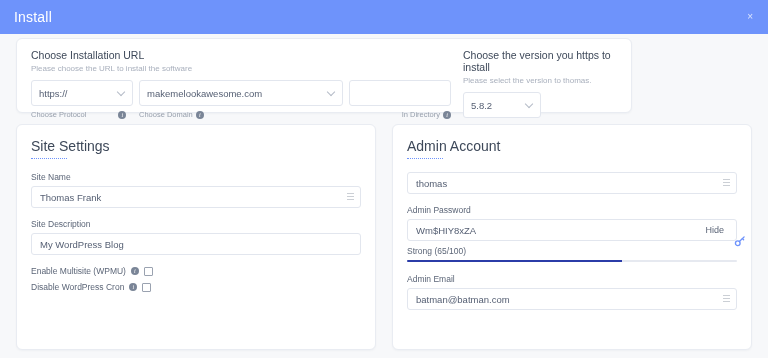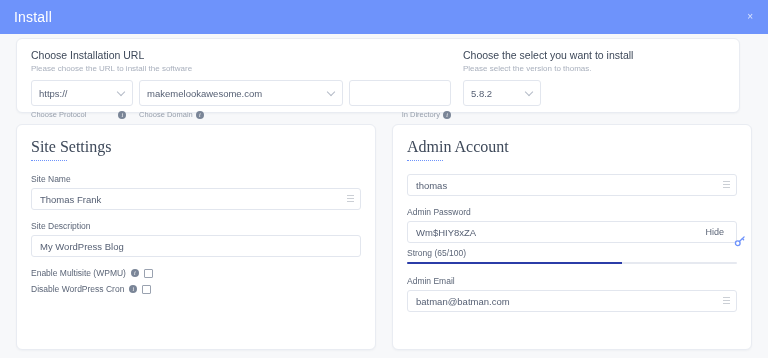--- a/index.html
+++ b/index.html
@@ -42,21 +42,21 @@
     border: 1px solid #e9ecf2;
     border-radius: 6px;
     box-shadow: 0 1px 2px rgba(26,42,82,.04);
   }
 
   
   .top-panel {
     position: absolute;
     left: 16px;
     top: 38px;
-    width: 724px;
+    width: 616px;
     height: 75px;
     display: flex;
     padding: 10px 14px 0 14px;
   }
   .top-left { width: 420px; }
   .top-right { width: 300px; padding-left: 12px; }
 
   .sec-title {
     font-size: 10.5px;
     color: #3d4859;
@@ -130,24 +130,23 @@
     width: 736px;
     display: flex;
     gap: 16px;
   }
   .card {
     width: 360px;
     height: 226px;
     padding: 13px 14px 0 14px;
   }
   .card-title {
-    font-size: 16px;
+    font-size: 14px;
     color: #3d4859;
     margin-bottom: 4px;
-    font-family: Liberation Serif, serif;
   }
   .accent {
     width: 36px;
     height: 0;
     border-bottom: 1.6px dotted #6e93fb;
     margin-bottom: 13px;
   }
 
   .flabel {
     font-size: 8.5px;
@@ -256,21 +255,21 @@
         <span class="info-dot">i</span>
       </div>
       <div class="sublabel sl-dir">
         <span>In Directory</span>
         <span class="info-dot">i</span>
       </div>
     </div>
   </div>
 
   <div class="top-right">
-    <div class="sec-title">Choose the select you want to install</div>
+    <div class="sec-title">Choose the version you https to install</div>
     <div class="sec-sub">Please select the version to thomas.</div>
     <div class="ctl select w-version">
       <span>5.8.2</span>
     </div>
   </div>
 </div>
 
 <div class="cards">
 
   <div class="panel card">

